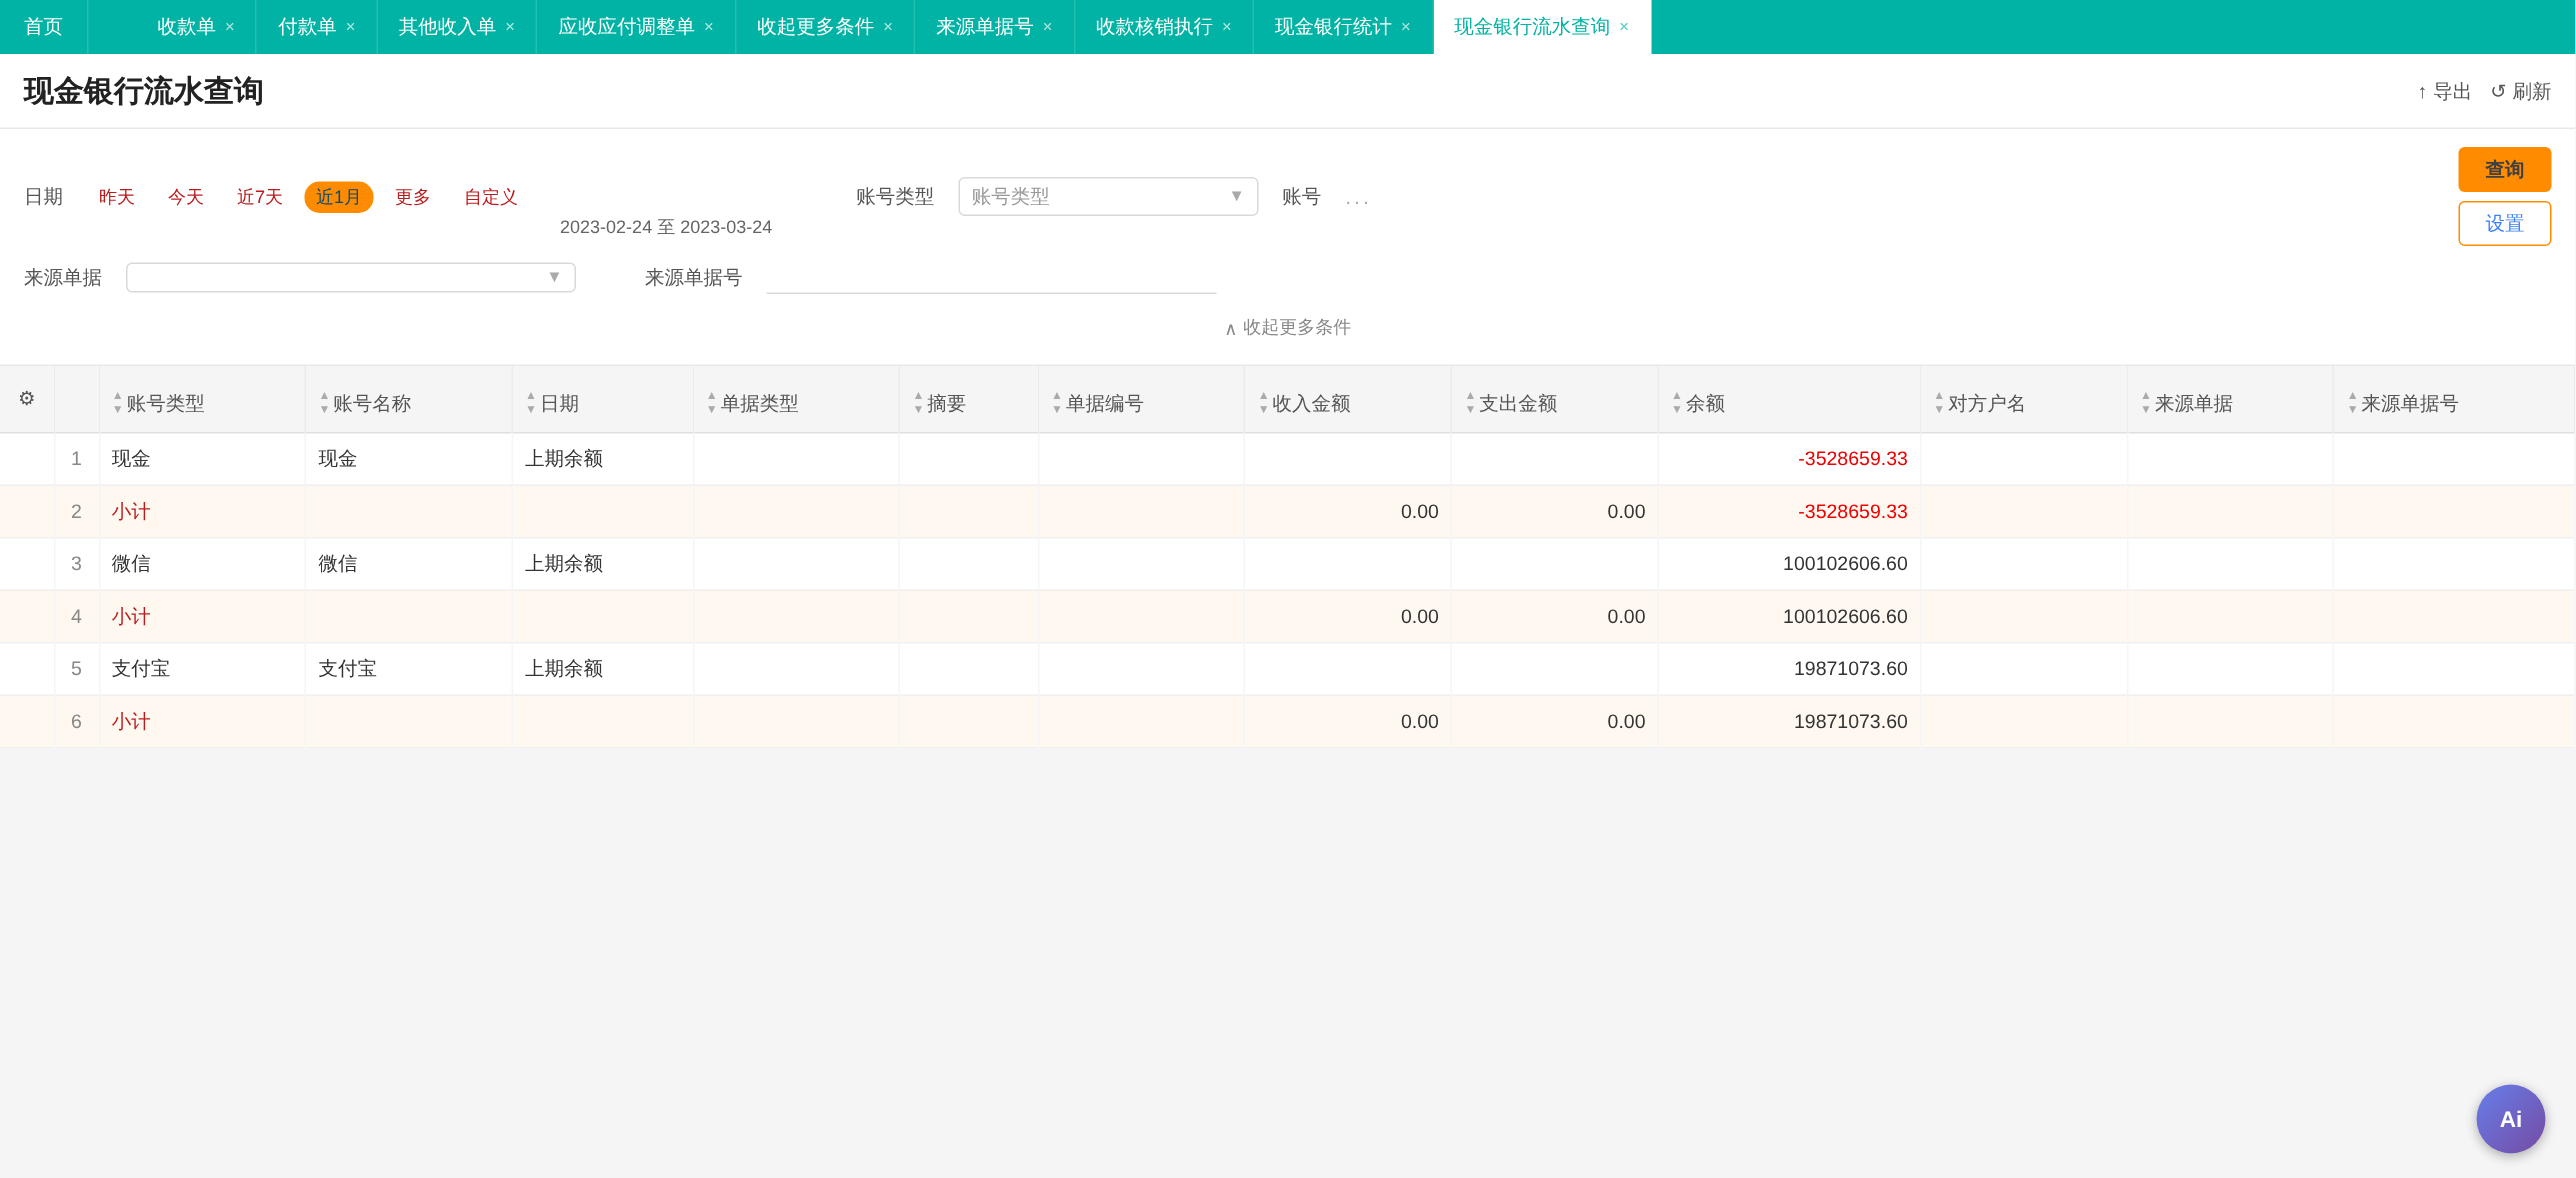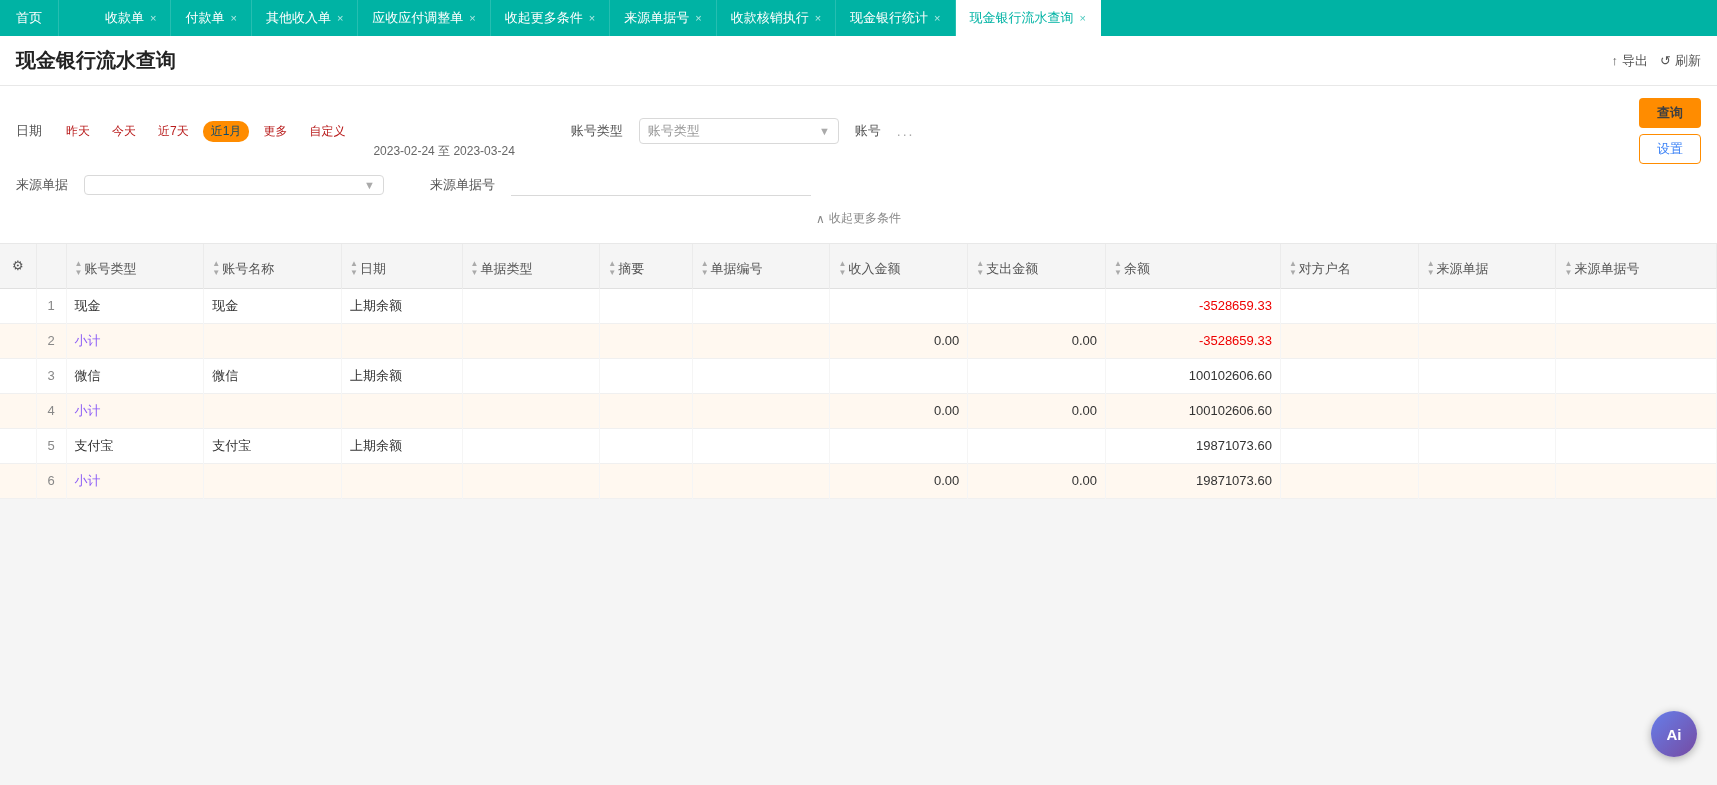--- a/index.html
+++ b/index.html
@@ -216,28 +216,28 @@
       padding: 8px 8px;
       color: #333;
       white-space: nowrap;
       border-right: 1px solid #f5f5f5;
     }
     .row-index {
       color: #888;
       text-align: center;
       width: 30px;
     }
-    .orange-text { color: #8b5cf6; }
+    .orange-text { color: #b91c1c; }
     .amount-cell { text-align: right; }
     .gear-col { width: 36px; text-align: center; }
 
     .ai-badge {
       position: fixed;
       right: 20px;
-      bottom: 28px;
+      bottom: 16px;
       background: linear-gradient(135deg, #667eea, #764ba2);
       color: #fff;
       border-radius: 50%;
       width: 46px;
       height: 46px;
       display: flex;
       align-items: center;
       justify-content: center;
       font-size: 15px;
       font-weight: bold;

